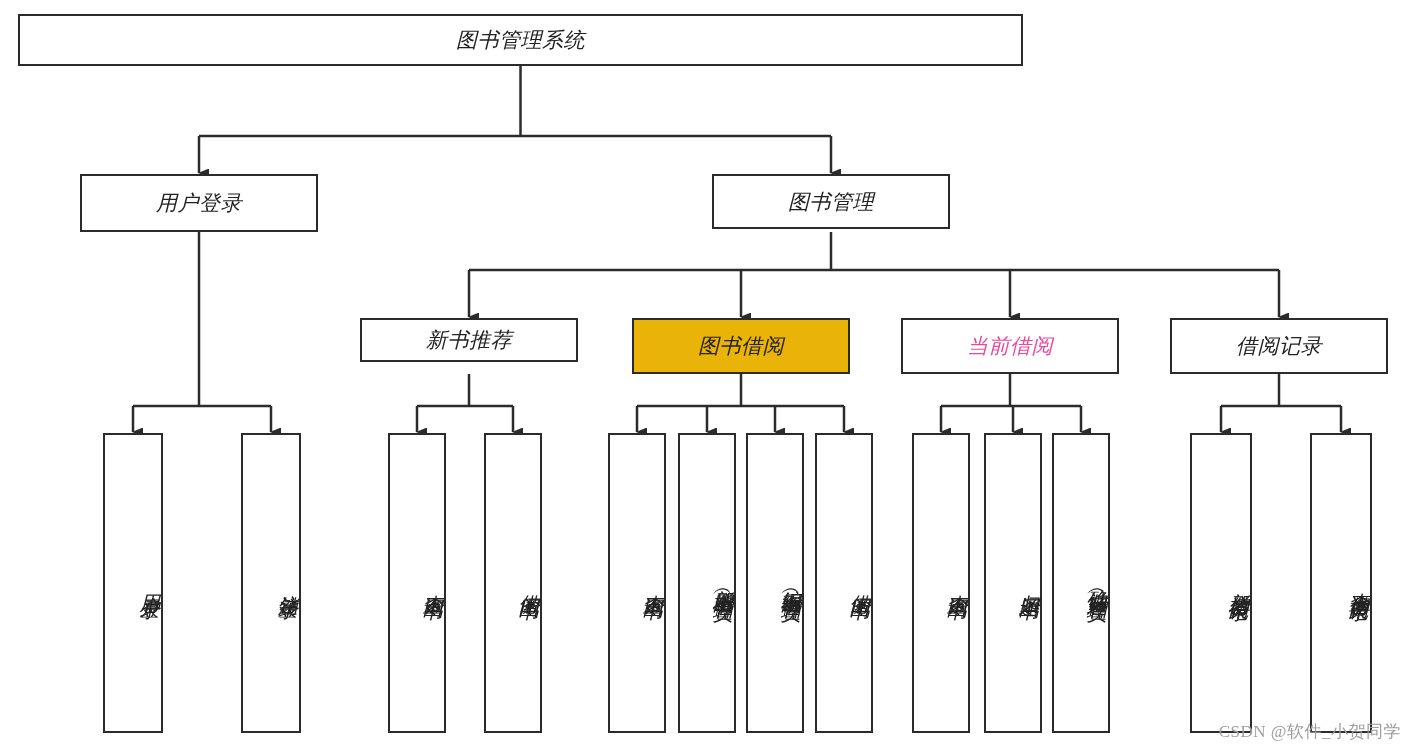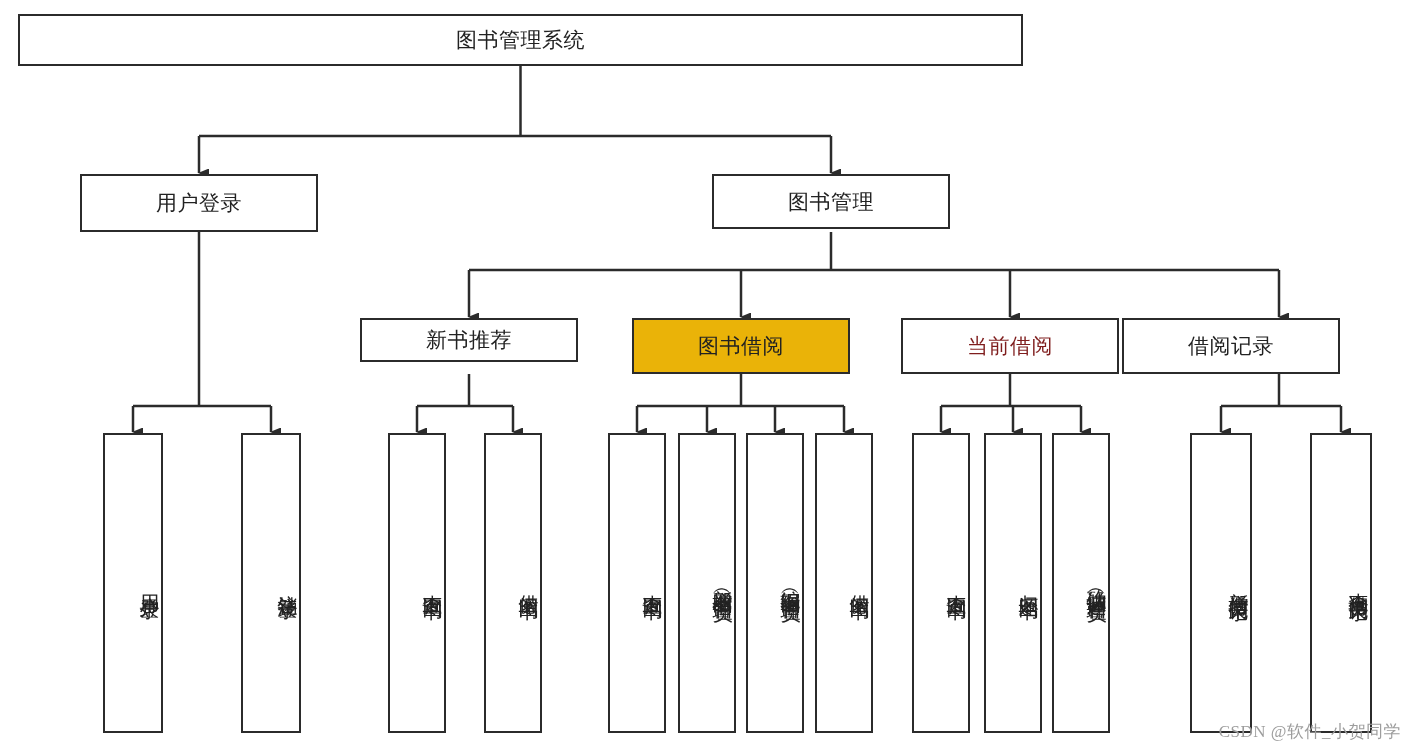--- a/index.html
+++ b/index.html
@@ -48,20 +48,21 @@
     letter-spacing: 2px;
     line-height: 1.1;
     padding-top: 6px;
     padding-bottom: 6px;
     align-items: flex-start;
     justify-content: center;
   }
   .node-label {
     white-space: pre;
     user-select: none;
+    font-style: italic;
   }
   .node-box.vert .node-label {
     white-space: normal;
   }
   #watermark {
     position: absolute;
     right: 4px;
     bottom: 4px;
     font-size: 17px;
     color: #9d9d9d;
@@ -126,24 +127,24 @@
       </div>
       <div class="node-box horiz" style="left: 712px; top: 174px; width: 238px; height: 55px; border-color: rgb(43, 43, 43); background: rgb(255, 255, 255); color: rgb(34, 34, 34);">
         <span class="node-label">图书管理</span>
       </div>
       <div class="node-box horiz" style="left: 360px; top: 318px; width: 218px; height: 44px; border-color: rgb(43, 43, 43); background: rgb(255, 255, 255); color: rgb(34, 34, 34);">
         <span class="node-label">新书推荐</span>
       </div>
       <div class="node-box horiz" style="left: 632px; top: 318px; width: 218px; height: 56px; border-color: rgb(43, 43, 43); background: #eab308; color: rgb(34, 34, 34);">
         <span class="node-label">图书借阅</span>
       </div>
-      <div class="node-box horiz" style="left: 901px; top: 318px; width: 218px; height: 56px; border-color: rgb(43, 43, 43); background: rgb(255, 255, 255); color: #7f1d1d;">
+      <div class="node-box horiz" style="left: 901px; top: 318px; width: 218px; height: 56px; border-color: rgb(43, 43, 43); background: rgb(255, 255, 255); color: #ec4899;">
         <span class="node-label">当前借阅</span>
       </div>
-      <div class="node-box horiz" style="left: 1122px; top: 318px; width: 218px; height: 56px; border-color: rgb(43, 43, 43); background: rgb(255, 255, 255); color: rgb(34, 34, 34);">
+      <div class="node-box horiz" style="left: 1170px; top: 318px; width: 218px; height: 56px; border-color: rgb(43, 43, 43); background: rgb(255, 255, 255); color: rgb(34, 34, 34);">
         <span class="node-label">借阅记录</span>
       </div>
       <div class="node-box vert" style="left: 103px; top: 433px; width: 60px; height: 300px; border-color: rgb(43, 43, 43); background: rgb(255, 255, 255); color: rgb(34, 34, 34);">
         <span class="node-label">用户登录</span>
       </div>
       <div class="node-box vert" style="left: 241px; top: 433px; width: 60px; height: 300px; border-color: rgb(43, 43, 43); background: rgb(255, 255, 255); color: rgb(34, 34, 34);">
         <span class="node-label">注销登录</span>
       </div>
       <div class="node-box vert" style="left: 388px; top: 433px; width: 58px; height: 300px; border-color: rgb(43, 43, 43); background: rgb(255, 255, 255); color: rgb(34, 34, 34);">
         <span class="node-label">查询图书</span>

